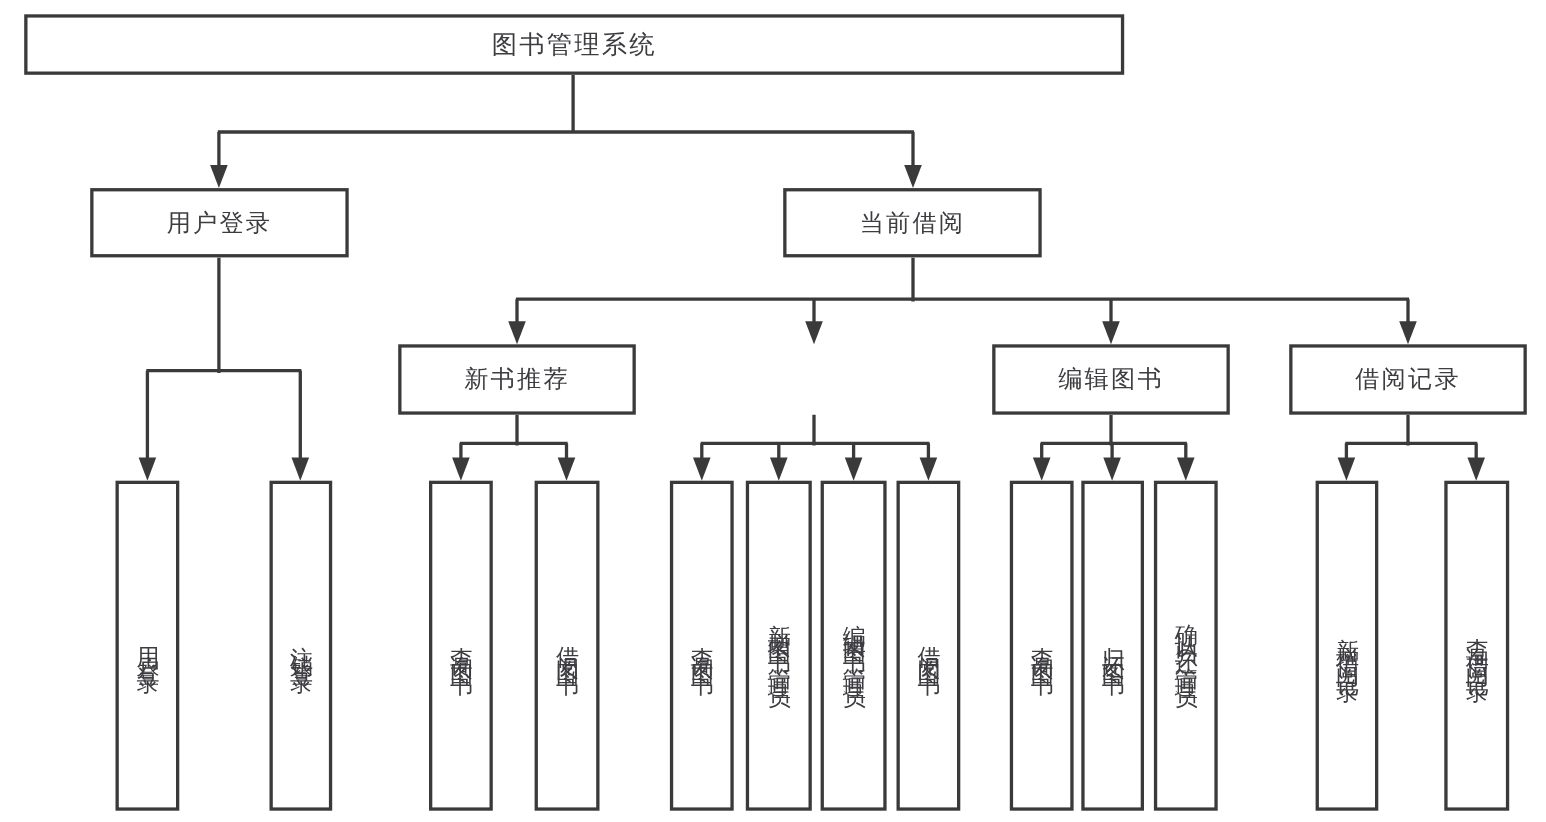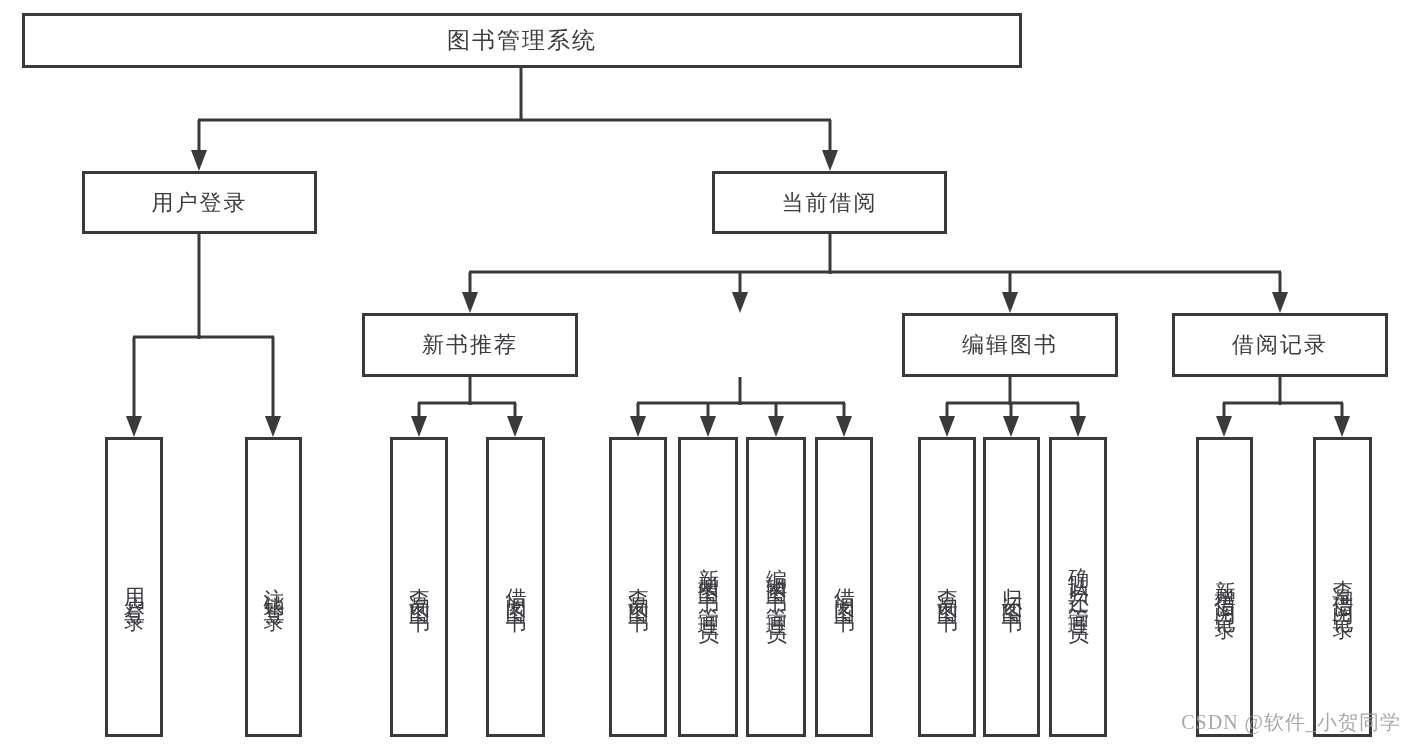--- a/index.html
+++ b/index.html
@@ -139,15 +139,14 @@
     <span class="v-text">确认归还（管理员）</span>
   </div>
 
   <div class="node leaf" style="left:1196px; top:437px; width:57px; height:300px;">
     <span class="v-text">新增借阅记录</span>
   </div>
   <div class="node leaf" style="left:1313px; top:437px; width:59px; height:300px;">
     <span class="v-text">查询借阅记录</span>
   </div>
 
-  <div class="watermark">CSDN @软件_小贺同学</div>
 
 </div>
 
 </body></html>

